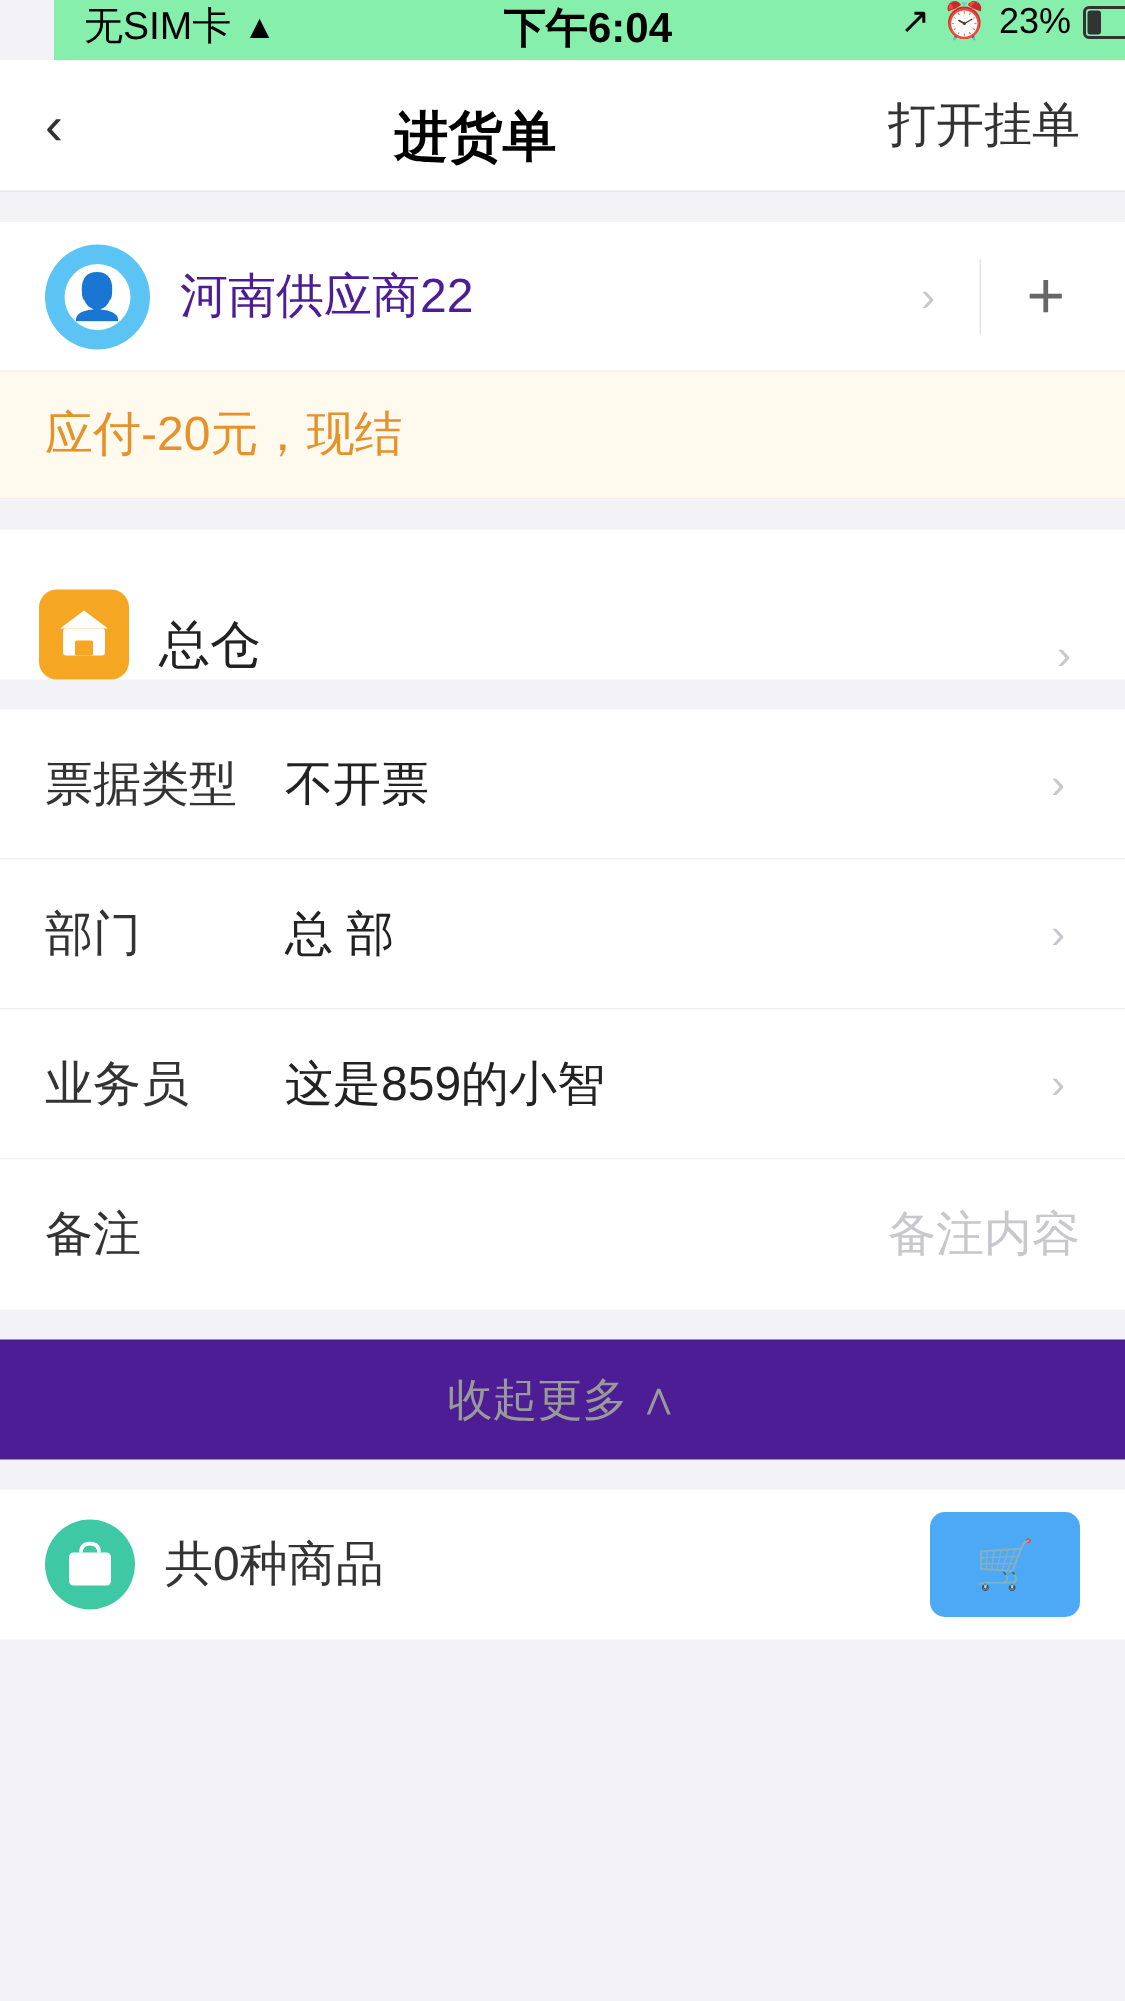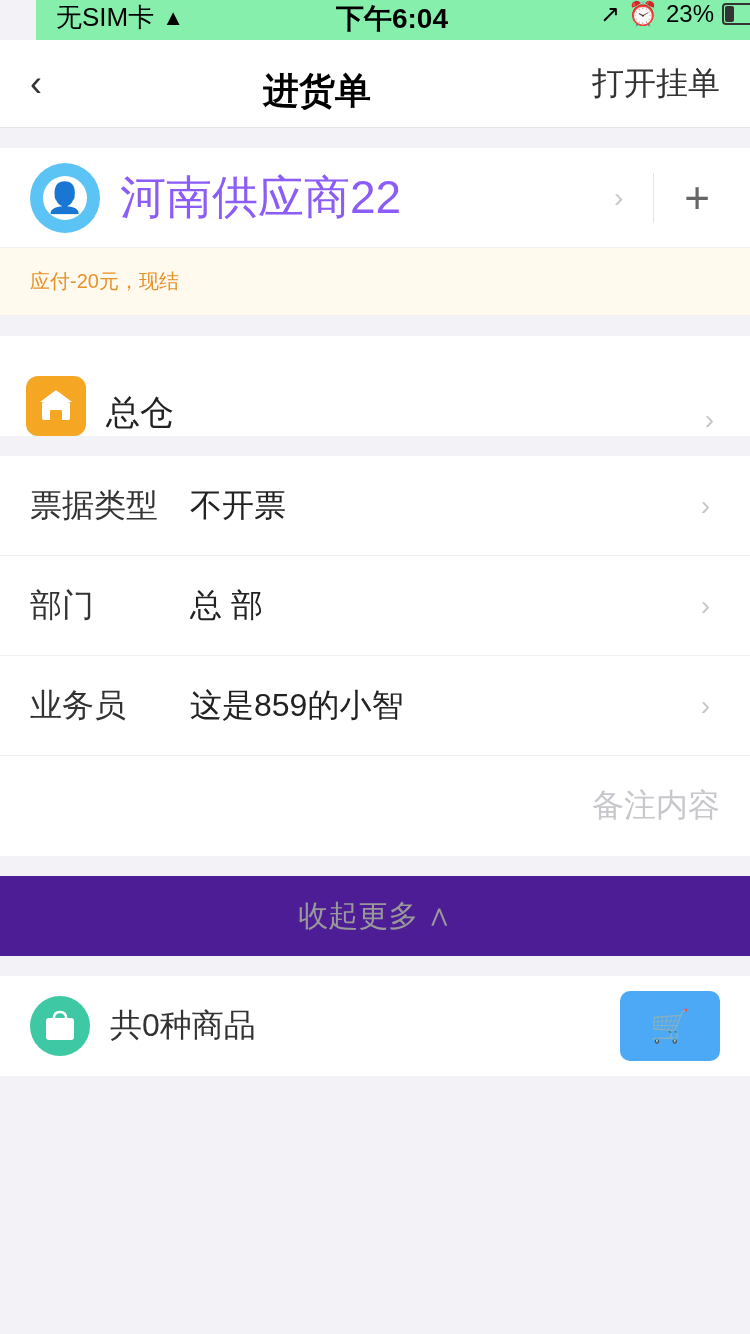--- a/index.html
+++ b/index.html
@@ -136,22 +136,22 @@
       background: #fff;
       display: flex;
       align-items: center;
       justify-content: center;
     }
     .supplier-avatar-person {
       font-size: 30px;
     }
     .supplier-name {
       flex: 1;
-      font-size: 46px;
-      color: #8b5cf6;
+      font-size: 32px;
+      color: #4c1d95;
     }
     .chevron-right {
       font-size: 28px;
       color: #c7c7cc;
       margin-right: 10px;
     }
     .vertical-divider {
       width: 1px;
       height: 50px;
       background: #e5e5e5;
@@ -161,21 +161,21 @@
       font-size: 44px;
       color: #666;
       cursor: pointer;
       padding: 10px;
     }
 
     
     .notice-banner {
       background: #fff9ee;
       padding: 20px 30px;
-      font-size: 20px;
+      font-size: 32px;
       color: #e6922a;
       border-bottom: 1px solid #f0f0f0;
     }
 
     
     .gap-20 { height: 20px; background: #f2f2f7; }
 
     
     .warehouse-row {
       display: flex;
@@ -380,20 +380,21 @@
       <span class="chevron-right">›</span>
     </div>
 
     <div class="form-row">
       <span class="form-label">业务员</span>
       <span class="form-value">这是859的小智</span>
       <span class="chevron-right">›</span>
     </div>
 
     <div class="form-row form-row-remarks">
+      <span class="form-label">备注</span>
       <span class="form-value placeholder">备注内容</span>
     </div>
   </div>
 
   <div class="collapse-bar">
     <span>收起更多 ∧</span>
   </div>
 
   <div class="bottom-bar">
     <div class="product-icon-wrap">

